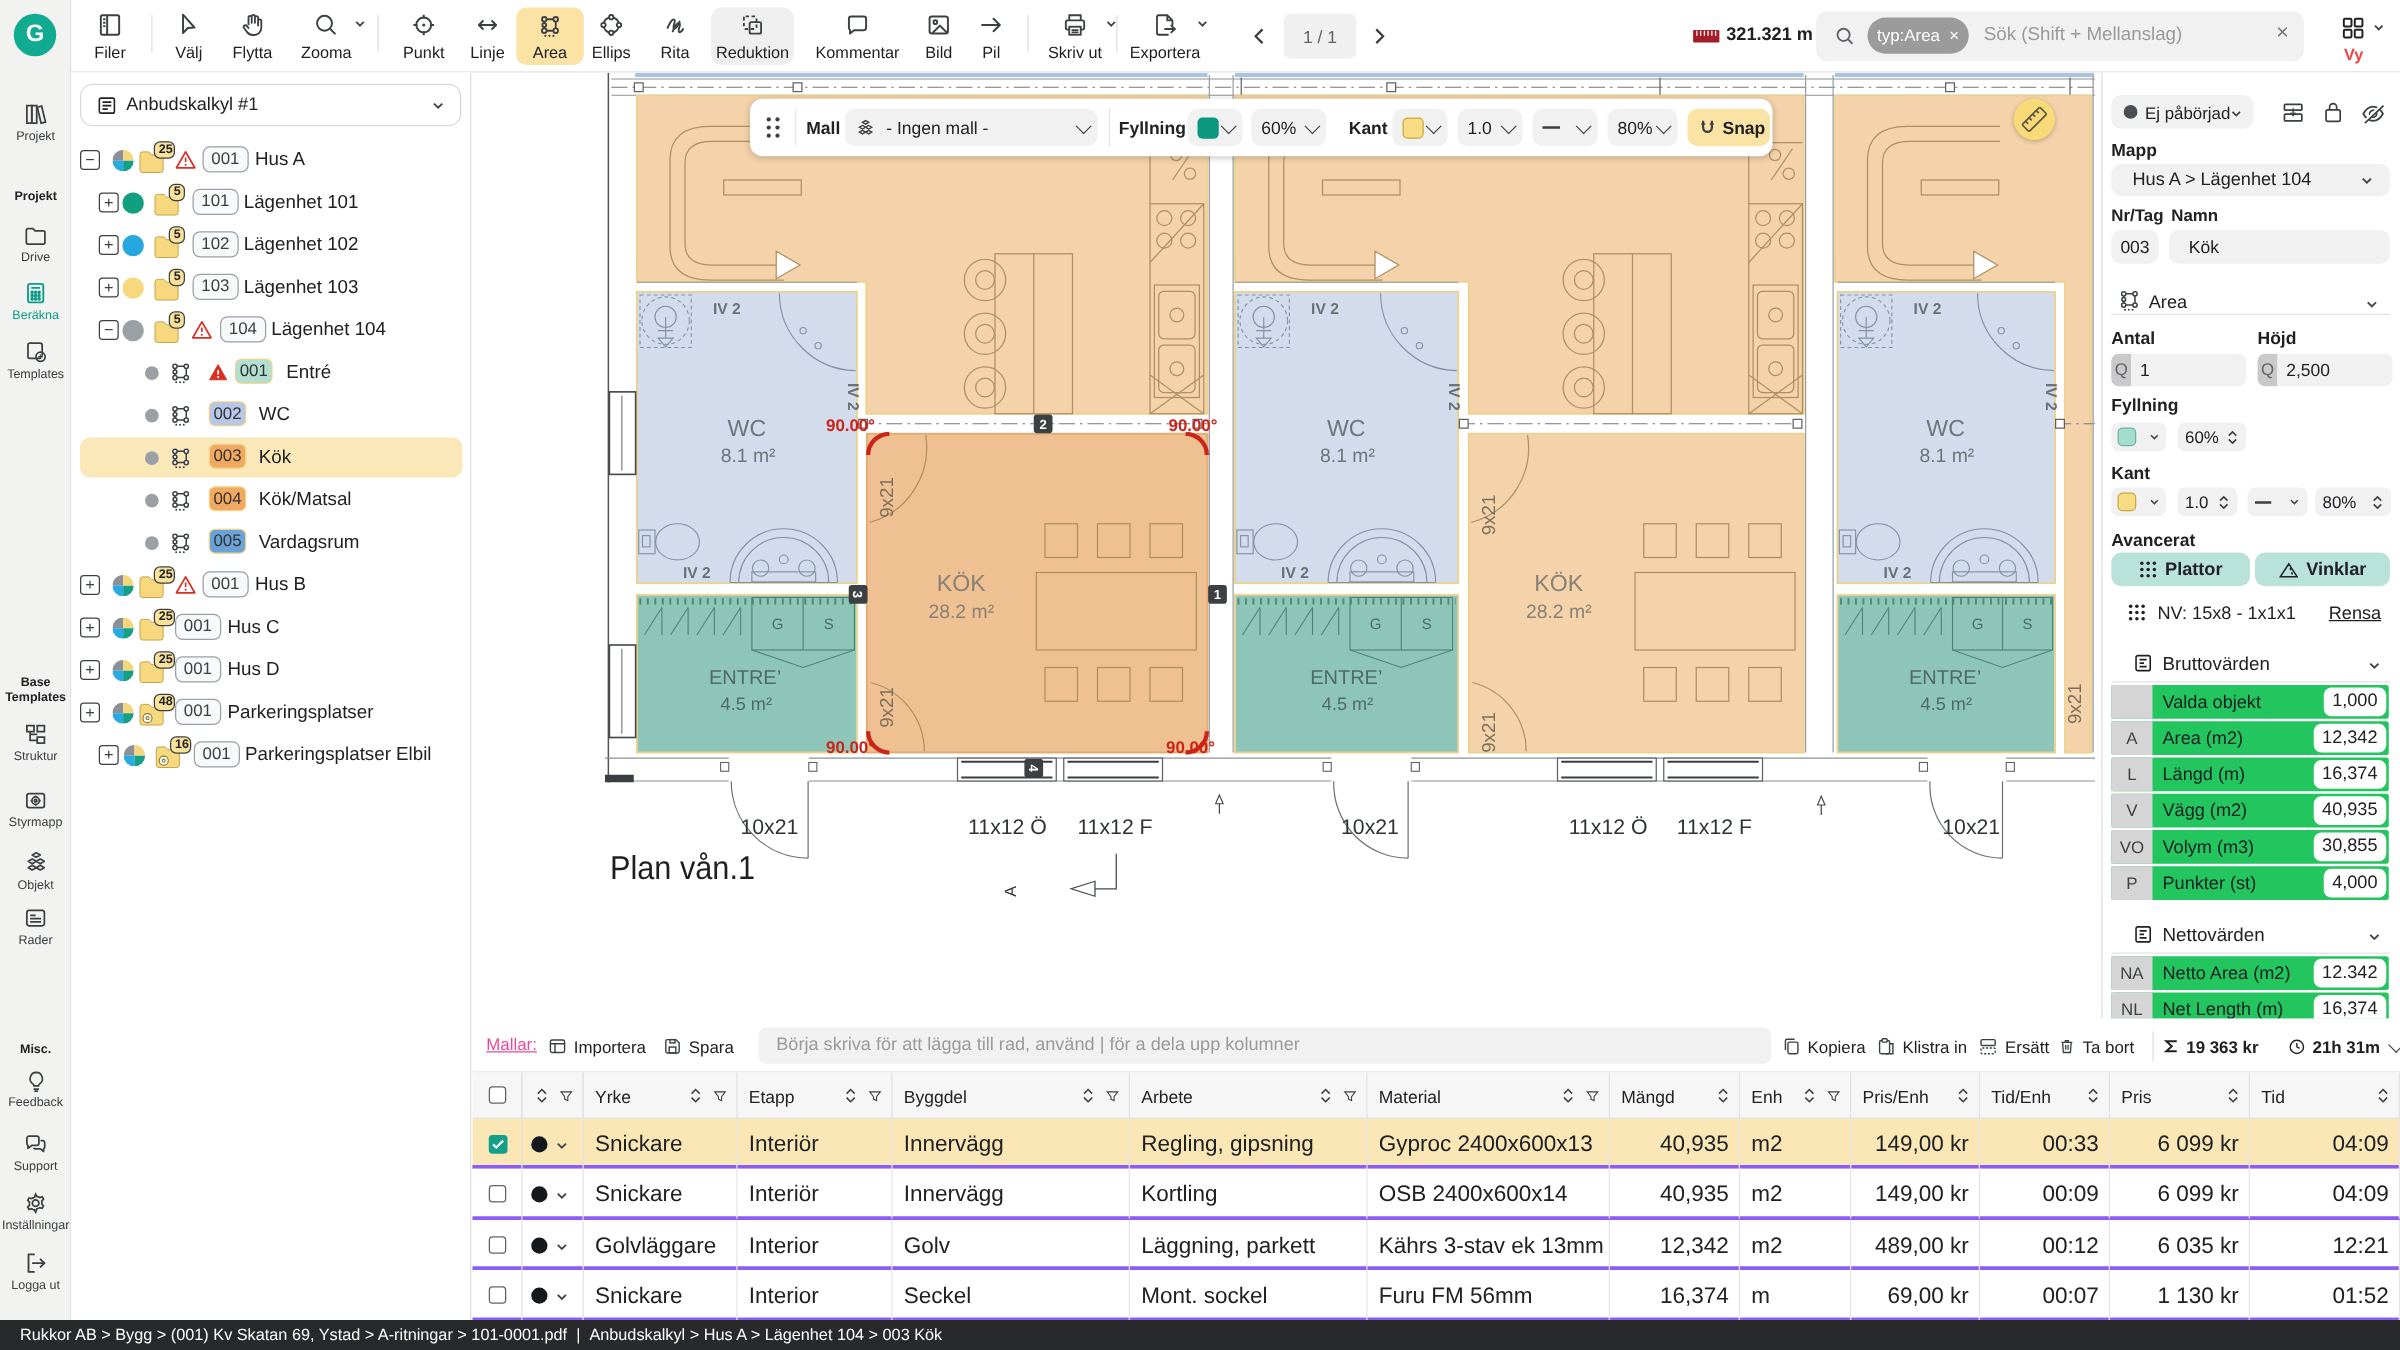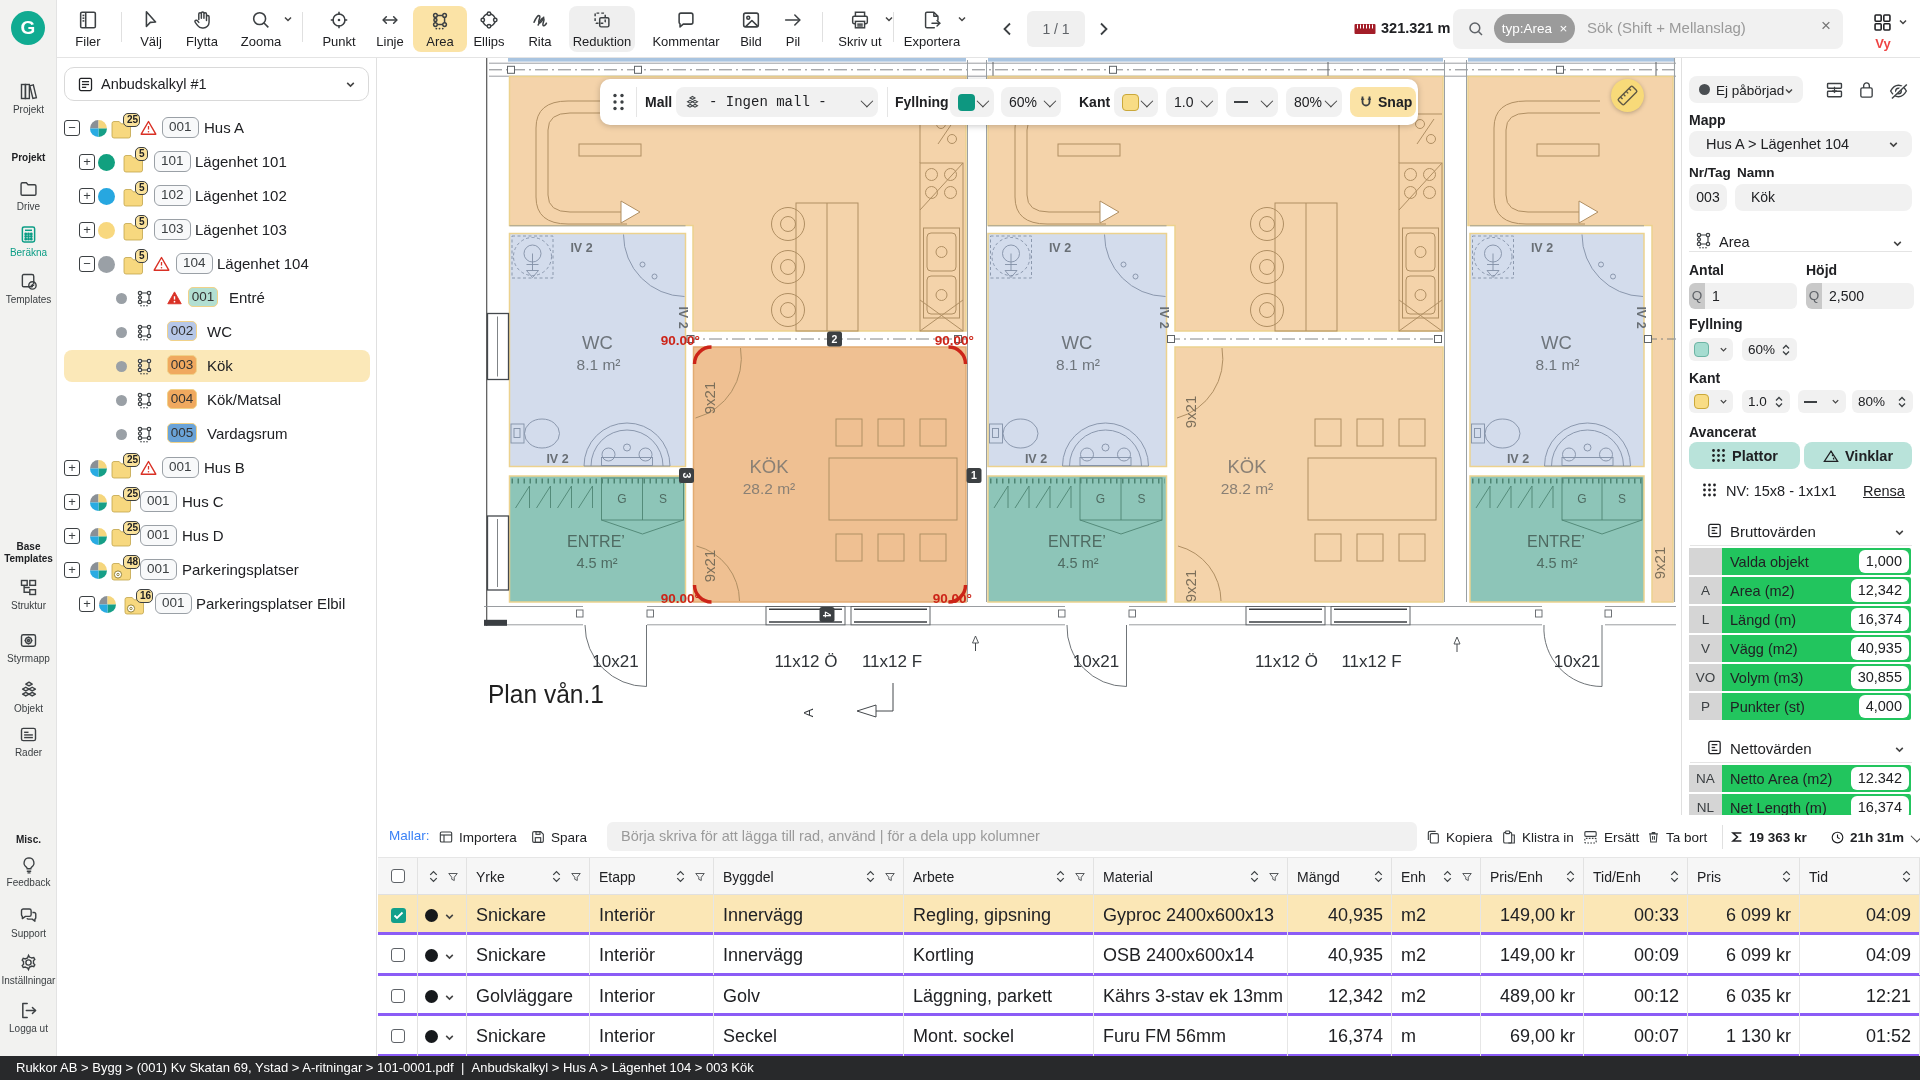--- a/index.html
+++ b/index.html
@@ -407,21 +407,21 @@
       <svg class="abs" style="left:10px;top:14px;" width="18" height="18" viewBox="0 0 18 18" fill="#3c4043">
         <circle cx="5" cy="2.5" r="1.7"></circle>
         <circle cx="12" cy="2.5" r="1.7"></circle>
         <circle cx="5" cy="9" r="1.7"></circle>
         <circle cx="12" cy="9" r="1.7"></circle>
         <circle cx="5" cy="15.5" r="1.7"></circle>
         <circle cx="12" cy="15.5" r="1.7"></circle>
       </svg>
       <div class="abs" style="left:36px;top:8px;width:1px;height:30px;background:#e5e5e5;"></div>
       <div class="flabel abs" style="left:45px;top:15px;">Mall</div>
-      <div class="fbtn abs" style="left:76px;top:8px;width:202px;font-family:Liberation Mono, monospace;">
+      <div class="fbtn abs" style="left:76px;top:8px;width:202px;">
         <svg width="17" height="17" viewBox="0 0 24 24" fill="none" stroke="#3c4043" stroke-width="1.5">
           <path d="M12 3.5 L15.5 5.5 L12 7.5 L8.5 5.5 Z"></path>
           <path d="M8.5 9 L12 11 L8.5 13 L5 11 Z"></path>
           <path d="M15.5 9 L19 11 L15.5 13 L12 11 Z"></path>
           <path d="M8.5 14.5 L12 16.5 L8.5 18.5 L5 16.5 Z"></path>
           <path d="M15.5 14.5 L19 16.5 L15.5 18.5 L12 16.5 Z"></path>
         </svg>
         <span style="margin-left:8px;">- Ingen mall -</span>
         <span class="chev" style="margin-left:auto;"></span>
       </div>
@@ -1202,21 +1202,21 @@
       <span class="val">12.342</span>
     </div>
 <div class="vrow" style="top:736px;">
       <span class="pre">NL</span>
       <span class="lab">Net Length (m)</span>
       <span class="val">16,374</span>
     </div>
   </div>
 <div id="btable">
     <div id="btoolbar">
-<div class="abs" style="left:11px;top:13px;font-size:13.5px;color:#3b82f6;">Mallar:</div>
+<div class="abs" style="left:11px;top:13px;font-size:13.5px;color:#ec4899;text-decoration:underline;">Mallar:</div>
 <div class="bbtn" style="left:60px;">
         <svg width="16" height="16" viewBox="0 0 24 24" fill="none" stroke="#3c4043" stroke-width="1.7">
           <rect x="3.5" y="4.5" width="17" height="15" rx="2"></rect>
           <line x1="3.5" y1="9" x2="20.5" y2="9"></line>
           <line x1="9" y1="9" x2="9" y2="19.5"></line>
         </svg>
         <span>Importera</span>
       </div>
 <div class="bbtn" style="left:152px;">
         <svg width="16" height="16" viewBox="0 0 24 24" fill="none" stroke="#3c4043" stroke-width="1.7">

